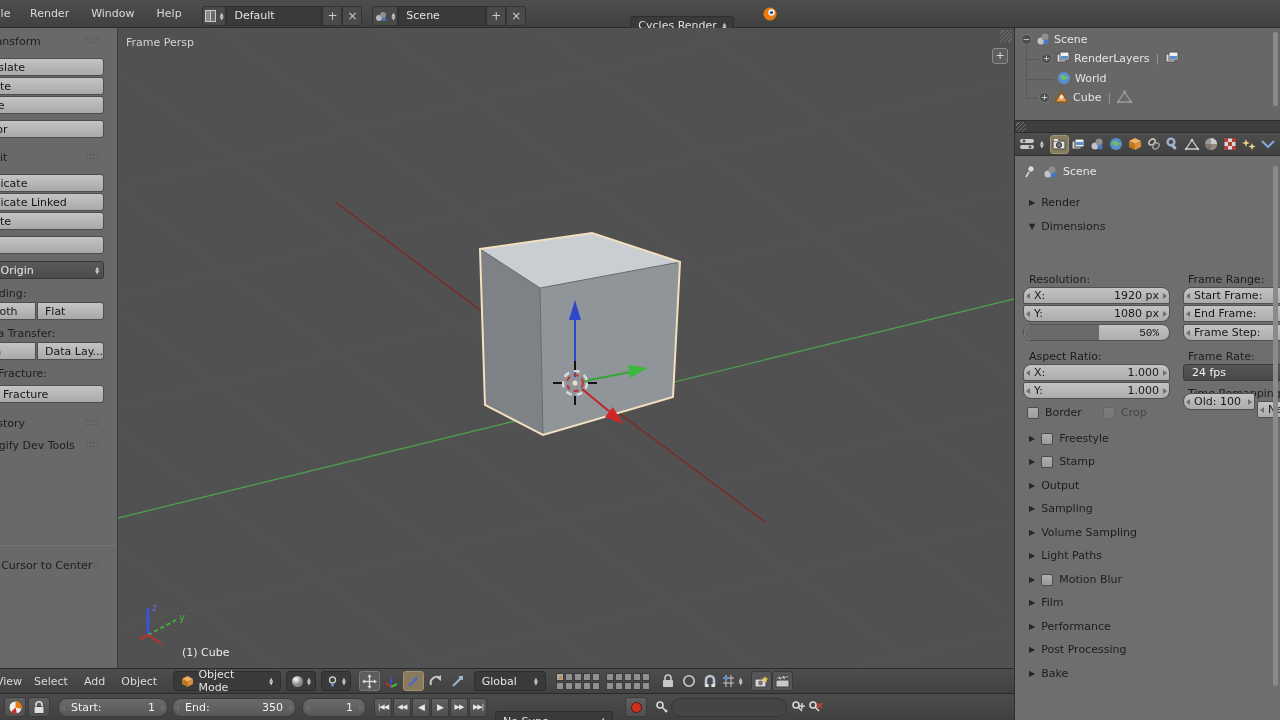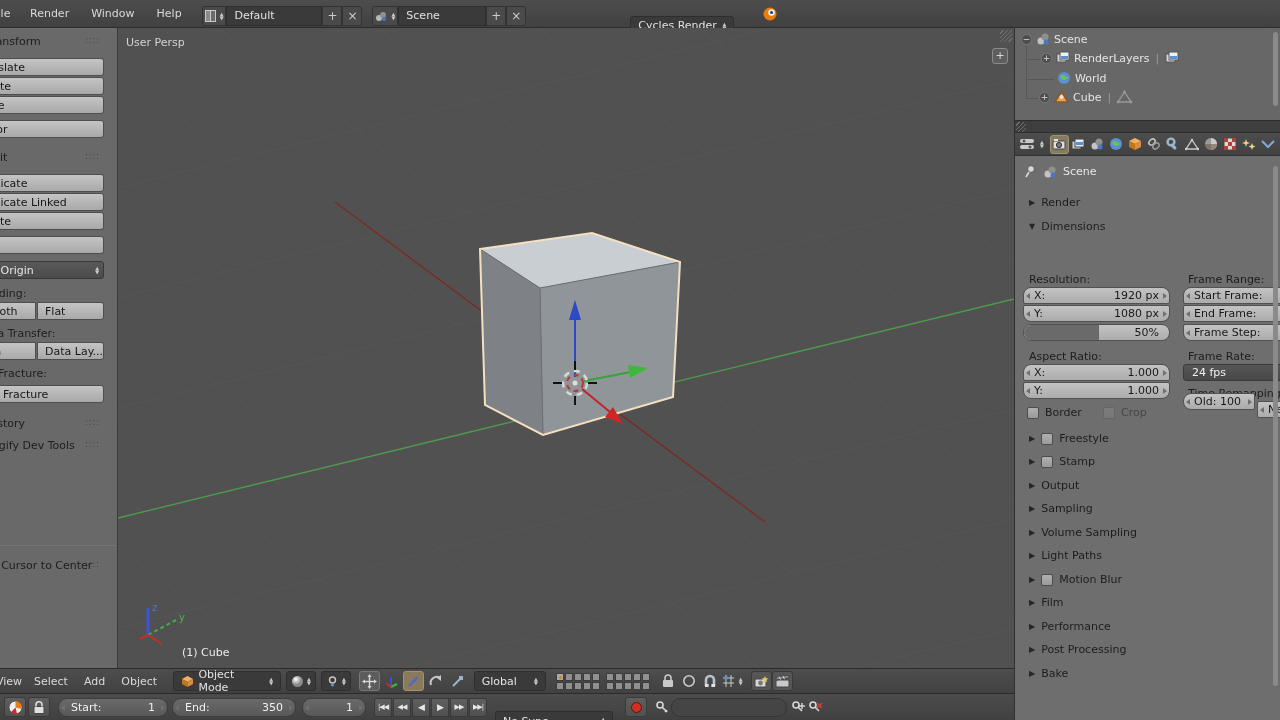--- a/index.html
+++ b/index.html
@@ -266,21 +266,21 @@
             <line x1="470" y1="355" x2="479" y2="355"></line>
         </g>
       </g>
 
       <g>
         <line x1="30" y1="580" x2="30" y2="607" stroke="#3c55d8" stroke-width="3"></line>
         <line x1="30" y1="607" x2="58" y2="592" stroke="#3faf3f" stroke-width="2" stroke-dasharray="4 3"></line>
         <path d="M22,611 L30,607 L44,616" stroke="#c03030" stroke-width="2" fill="none"></path>
       </g>
     </svg>
-    <div class="vp-label" style="left:8px;top:8px;">User Persp</div>
+    <div class="vp-label" style="left:8px;top:8px;">Frame Persp</div>
     <div class="vp-label" style="left:34px;top:574px;color:#5a6fe0;font-size:10px;">z</div>
     <div class="vp-label" style="left:61px;top:584px;color:#49b549;font-size:10px;">y</div>
     <div class="vp-label" style="left:64px;top:618px;color:#ececec;">(1) Cube</div>
     <div id="vp-add">+</div>
     <div class="corner" style="right:2px;top:2px;"></div>
   </div>
 
   <div id="rightcol" class="abs">
 
     <div id="outliner">
@@ -470,21 +470,21 @@
           <span class="arrR"></span>
       </div>
       <div class="pfield" style="left:8px;top:149px;width:147px;border-radius:2px 2px 8px 8px;">
         <span class="arrL"></span>
           <span>Y:</span>
           <span class="val">1080 px</span>
           <span class="arrR"></span>
       </div>
       <div class="pfield" style="left:8px;top:168px;width:147px;border-radius:8px;background:linear-gradient(#c3c3c3,#acacac);padding:0;">
         <div style="width:75px;height:100%;background:#6a6a6a;border-radius:8px 0 0 8px;"></div>
-        <span class="val" style="margin-right:10px;">50%</span>
+        <span class="val" style="margin-right:10px;font-family:Liberation Mono, monospace;">50%</span>
       </div>
 
       <div class="p-lbl" style="left:14px;top:194px;">Aspect Ratio:</div>
       <div class="pfield" style="left:8px;top:208px;width:147px;border-radius:8px 8px 2px 2px;">
         <span class="arrL"></span>
           <span>X:</span>
           <span class="val">1.000</span>
           <span class="arrR"></span>
       </div>
       <div class="pfield" style="left:8px;top:226px;width:147px;border-radius:2px 2px 8px 8px;">

